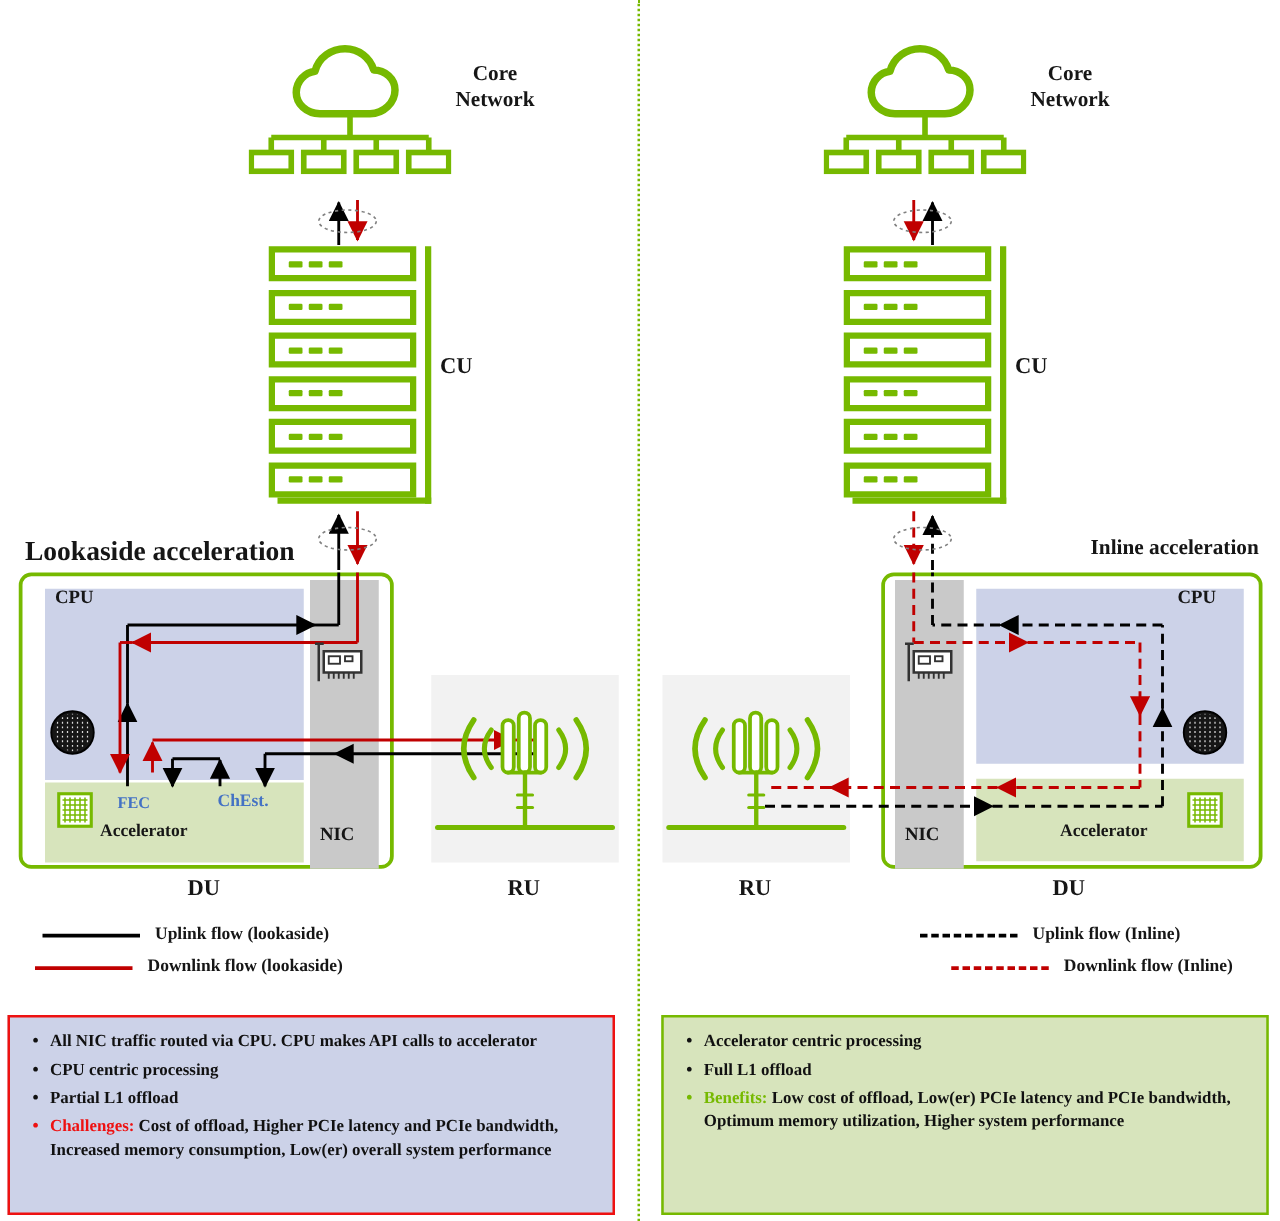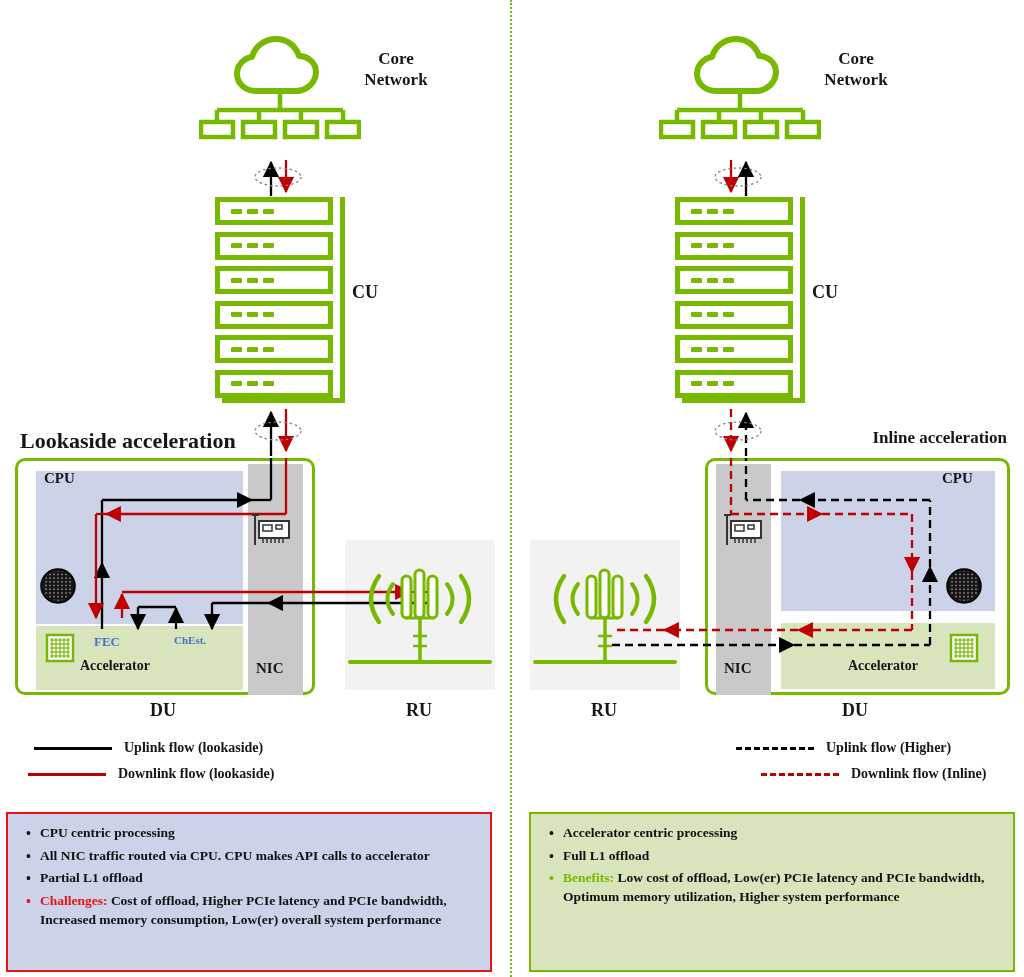--- a/index.html
+++ b/index.html
@@ -97,21 +97,21 @@
 
   <div class="du-box" style="left:15px;top:458px;width:300px;height:237px">
     <div class="region" style="left:18px;top:10px;width:207px;height:153px;background:#ccd2e8"></div>
     <div class="region" style="left:18px;top:165px;width:207px;height:64px;background:#d7e4bc"></div>
     <div class="region" style="left:230px;top:3px;width:55px;height:231px;background:#c9c9c9"></div>
   </div>
   <div class="lbl" style="left:44px;top:470px;font-size:15px">CPU</div>
   <div class="lbl" style="left:256px;top:660px;font-size:15px">NIC</div>
   <div class="lbl" style="left:80px;top:658px;font-size:14px">Accelerator</div>
   <div class="lbl" style="left:94px;top:634px;font-size:13px;color:#4472c4">FEC</div>
-  <div class="lbl" style="left:174px;top:634px;font-size:11px;color:#4472c4">ChEst.</div>
+  <div class="lbl" style="left:174px;top:634px;font-size:14px;color:#4472c4">ChEst.</div>
   <div class="lbl" style="left:150px;top:700px;font-size:18px">DU</div>
 
   <svg class="icon" style="left:38px;top:566px" width="40" height="40" viewBox="0 0 40 40">
     <defs>
         <clipPath id="dc1">
           <circle cx="20" cy="20" r="15"></circle>
         </clipPath>
       </defs>
     <circle cx="20" cy="20" r="17" fill="#161616" stroke="#000" stroke-width="1.5"></circle>
     <g clip-path="url(#dc1)" stroke="#fff" stroke-width="1" opacity="0.85" stroke-dasharray="1.5 2.2">
@@ -182,22 +182,22 @@
     <div class="legend-line"></div>
     <div class="legend-label">Uplink flow (lookaside)</div>
   </div>
   <div class="legend-row" style="left:28px;top:766px">
     <div class="legend-line red"></div>
     <div class="legend-label">Downlink flow (lookaside)</div>
   </div>
 
   <div class="notes left-notes" style="left:6px;top:812px">
     <ul>
+      <li><span></span><span>All NIC traffic routed via CPU. CPU makes API calls to accelerator</span></li>
       <li><span></span><span>CPU centric processing</span></li>
-      <li><span></span><span>All NIC traffic routed via CPU. CPU makes API calls to accelerator</span></li>
       <li><span></span><span>Partial L1 offload</span></li>
       <li class="b-red"><span class="pre-red">Challenges:</span><span> Cost of offload, Higher PCIe latency and PCIe bandwidth, Increased memory consumption, Low(er) overall system performance</span></li>
     </ul>
   </div>
 
   <svg class="icon" style="left:659px;top:34px" width="162" height="114" viewBox="0 0 162 114">
     <g stroke="#76b900">
       <path d="M57 57 C46 57 38 49 38 40 C38 31 45 24 53 23 C56 12 66 5 77 5 C88 5 97 12 100 22 C109 22 117 29 117 38 C117 48 108 57 97 57 Z" stroke-width="6" stroke-linejoin="round" fill="#fff"></path>
       <g stroke-width="4.5" fill="none">
         <line x1="81" y1="57" x2="81" y2="76"></line>
@@ -329,21 +329,21 @@
       <line x1="75" y1="78" x2="75" y2="122" stroke-width="3.5"></line>
       <line x1="69" y1="96" x2="81" y2="96" stroke-width="2.5"></line>
       <line x1="69" y1="106" x2="81" y2="106" stroke-width="2.5"></line>
       <line x1="5" y1="122" x2="145" y2="122" stroke-width="4"></line>
     </g>
   </svg>
   <div class="lbl" style="left:591px;top:700px;font-size:18px">RU</div>
 
   <div class="legend-row" style="left:736px;top:740px">
     <div class="legend-line dashed"></div>
-    <div class="legend-label">Uplink flow (Higher)</div>
+    <div class="legend-label">Uplink flow (Inline)</div>
   </div>
   <div class="legend-row" style="left:761px;top:766px">
     <div class="legend-line red dashed"></div>
     <div class="legend-label">Downlink flow (Inline)</div>
   </div>
 
   <div class="notes right-notes" style="left:529px;top:812px">
     <ul>
       <li><span></span><span>Accelerator centric processing</span></li>
       <li><span></span><span>Full L1 offload</span></li>

